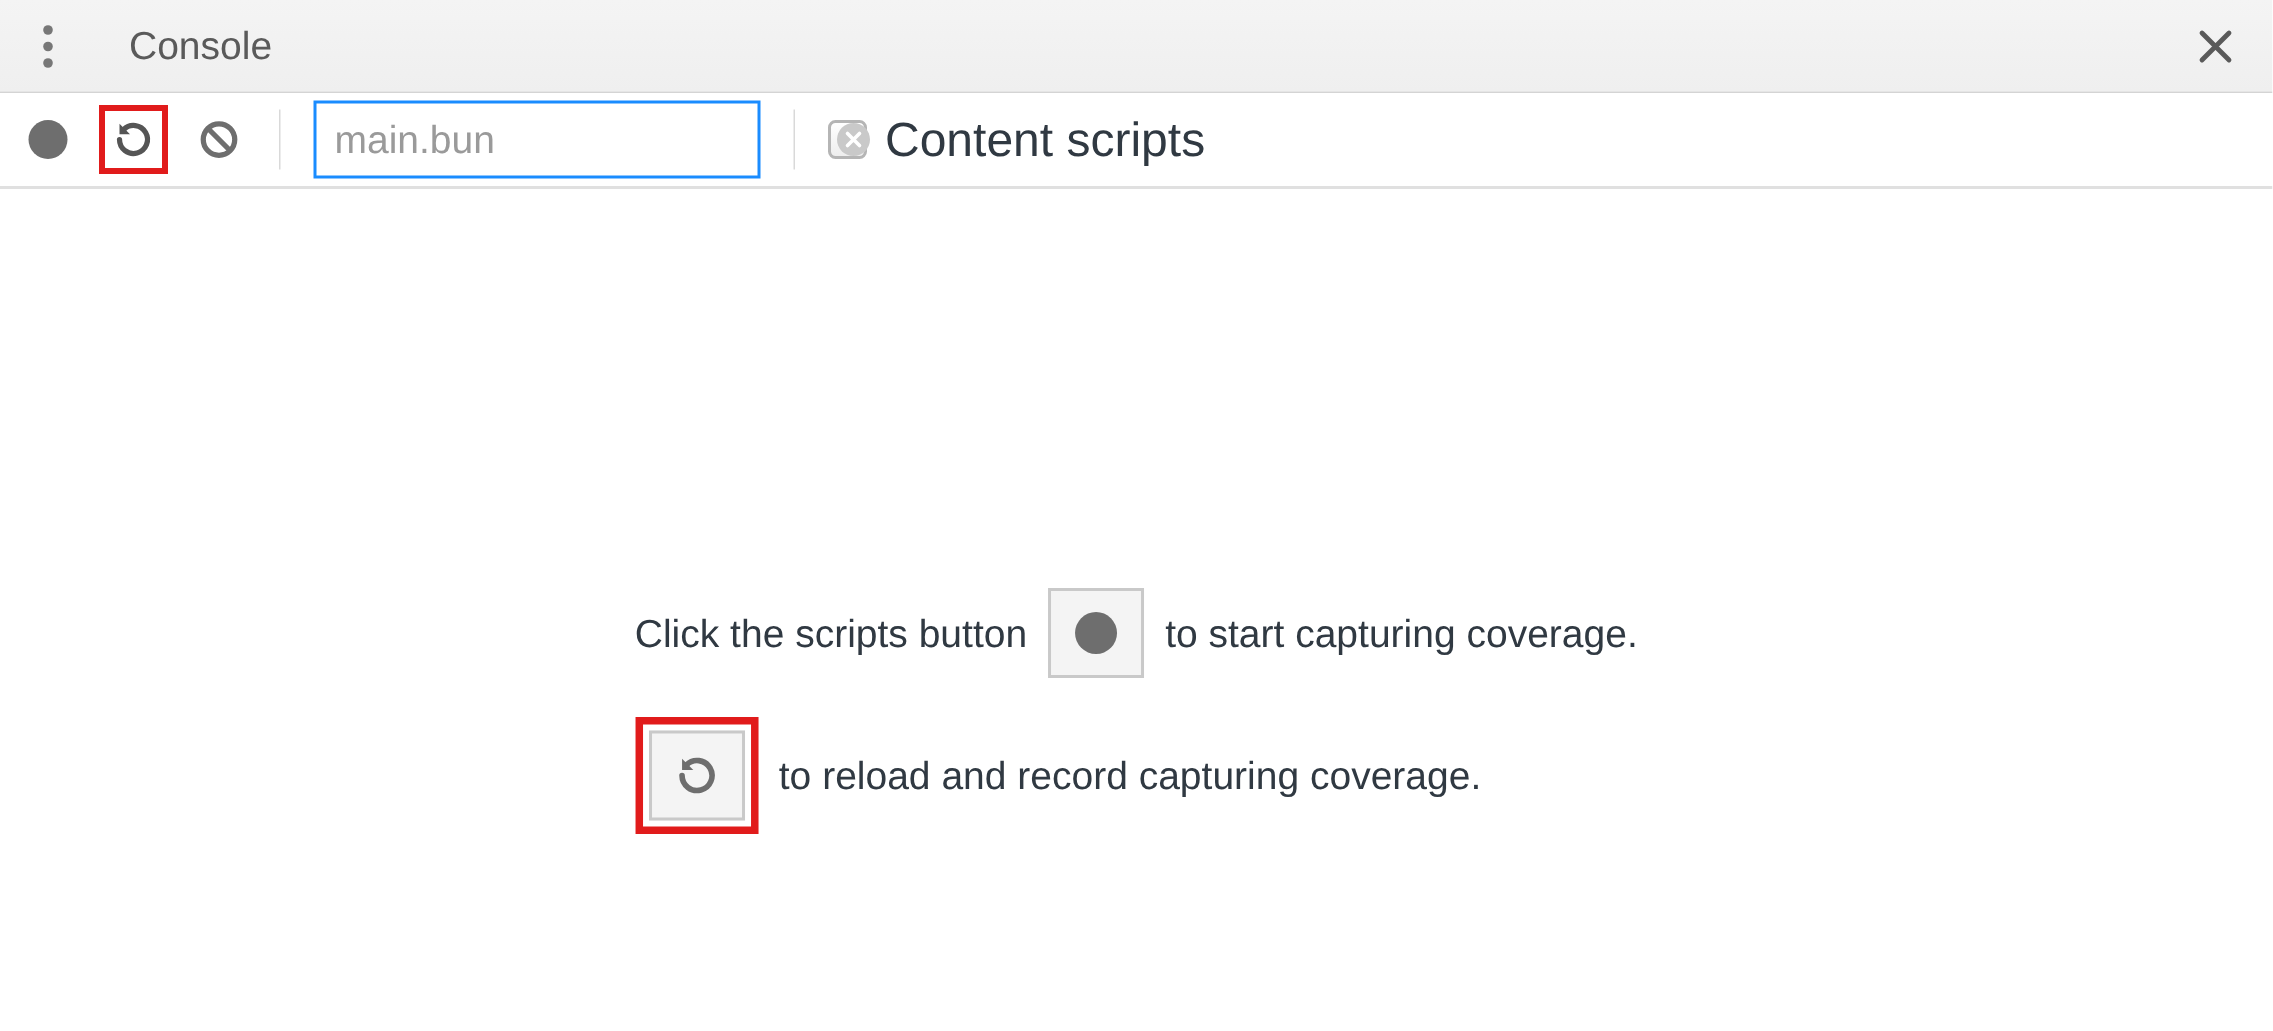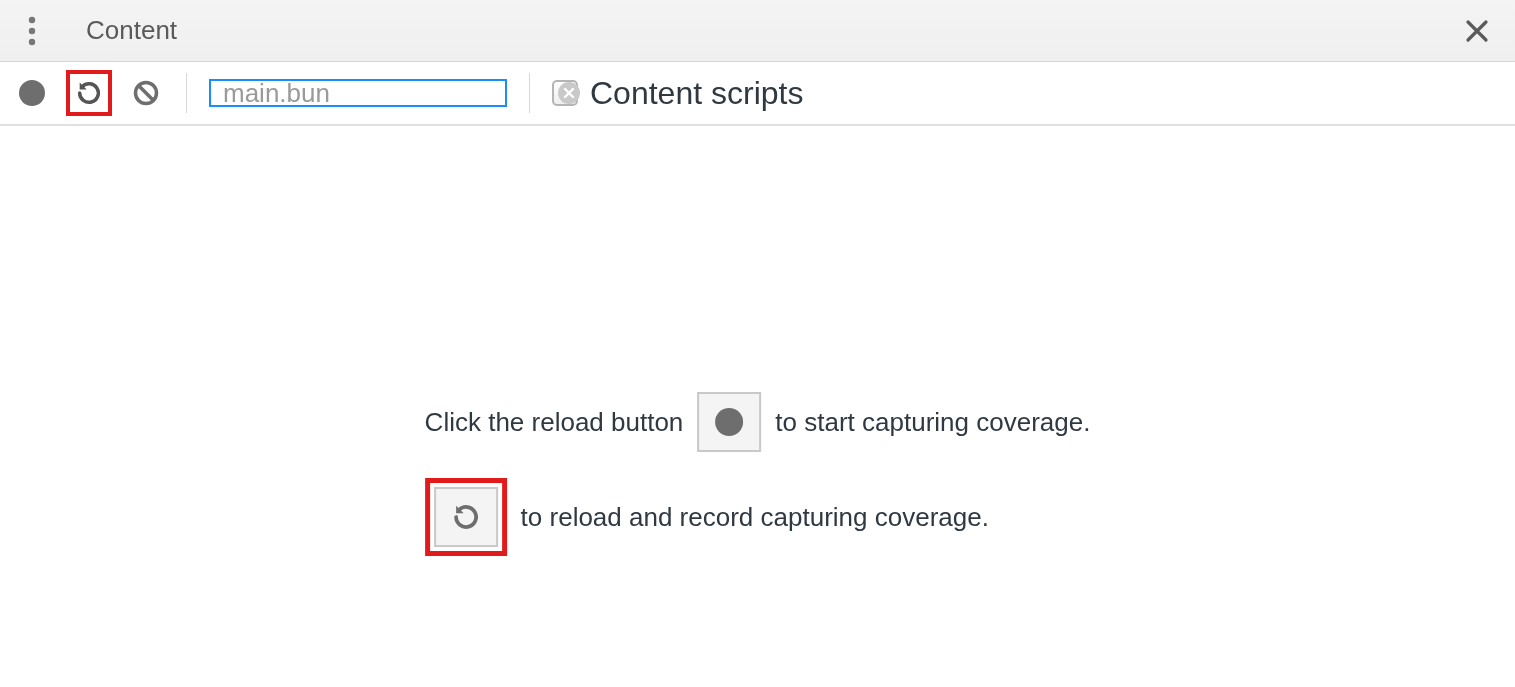--- a/index.html
+++ b/index.html
@@ -98,21 +98,21 @@
   }
   .divider {
     width: 1px;
     height: 40px;
     background: #d9d9d9;
     margin: 0 6px;
   }
   .filter-box {
     display: flex;
     align-items: center;
-    height: 28px;
+    height: 52px;
     width: 298px;
     border: 2px solid #1a8cff;
     padding: 0 8px 0 12px;
     background: #ffffff;
     position: relative;
   }
   .filter-input {
     flex: 1;
     border: none;
     outline: none;
@@ -187,21 +187,21 @@
 
 <div class="tabbar">
   <div class="kebab">
     <svg width="8" height="30" viewBox="0 0 8 30">
       <circle cx="4" cy="4" r="3.2" fill="#777"></circle>
       <circle cx="4" cy="15" r="3.2" fill="#777"></circle>
       <circle cx="4" cy="26" r="3.2" fill="#777"></circle>
     </svg>
   </div>
   <div class="tab">
-    <span>Content</span>
+    <span>Console</span>
   </div>
   <div class="panel-close">
     <svg width="26" height="26" viewBox="0 0 26 26">
       <path d="M4 4 L22 22 M22 4 L4 22" stroke="#5a5a5a" stroke-width="3.2" stroke-linecap="round"></path>
     </svg>
   </div>
 </div>
 
 <div class="toolbar">
   <div class="tb-btn">
@@ -241,21 +241,21 @@
   <label class="cs-wrap">
     <span class="checkbox"></span>
     <span>Content scripts</span>
   </label>
 </div>
 
 <div class="main">
   <div class="empty">
 
     <div class="empty-row">
-      <span>Click the reload button</span>
+      <span>Click the scripts button</span>
       <span class="inline-btn">
         <span class="record-dot"></span>
       </span>
       <span>to start capturing coverage.</span>
     </div>
 
     <div class="empty-row">
       <span class="inline-highlight">
         <span class="inline-btn">
           <svg width="30" height="30" viewBox="0 0 24 24" fill="none">

